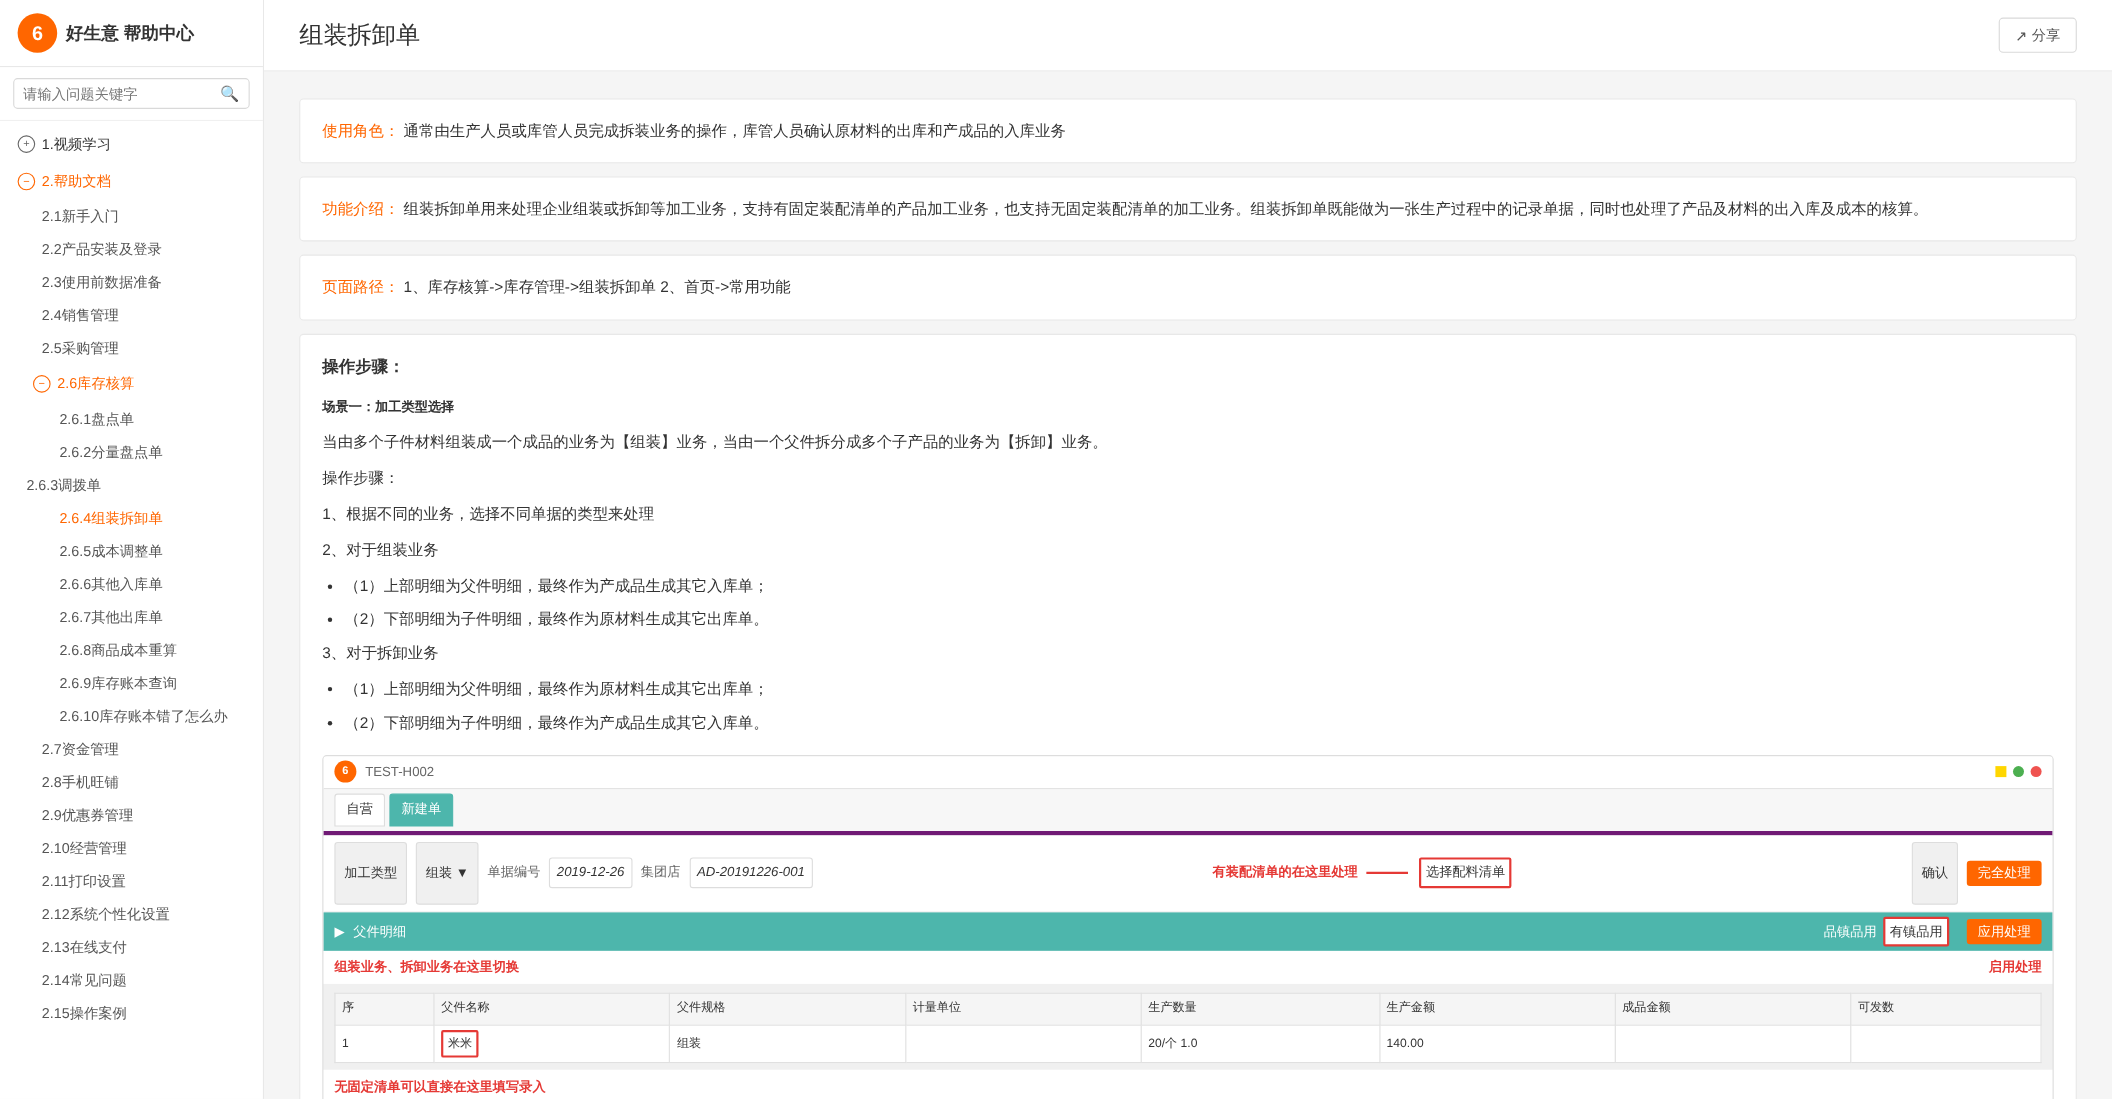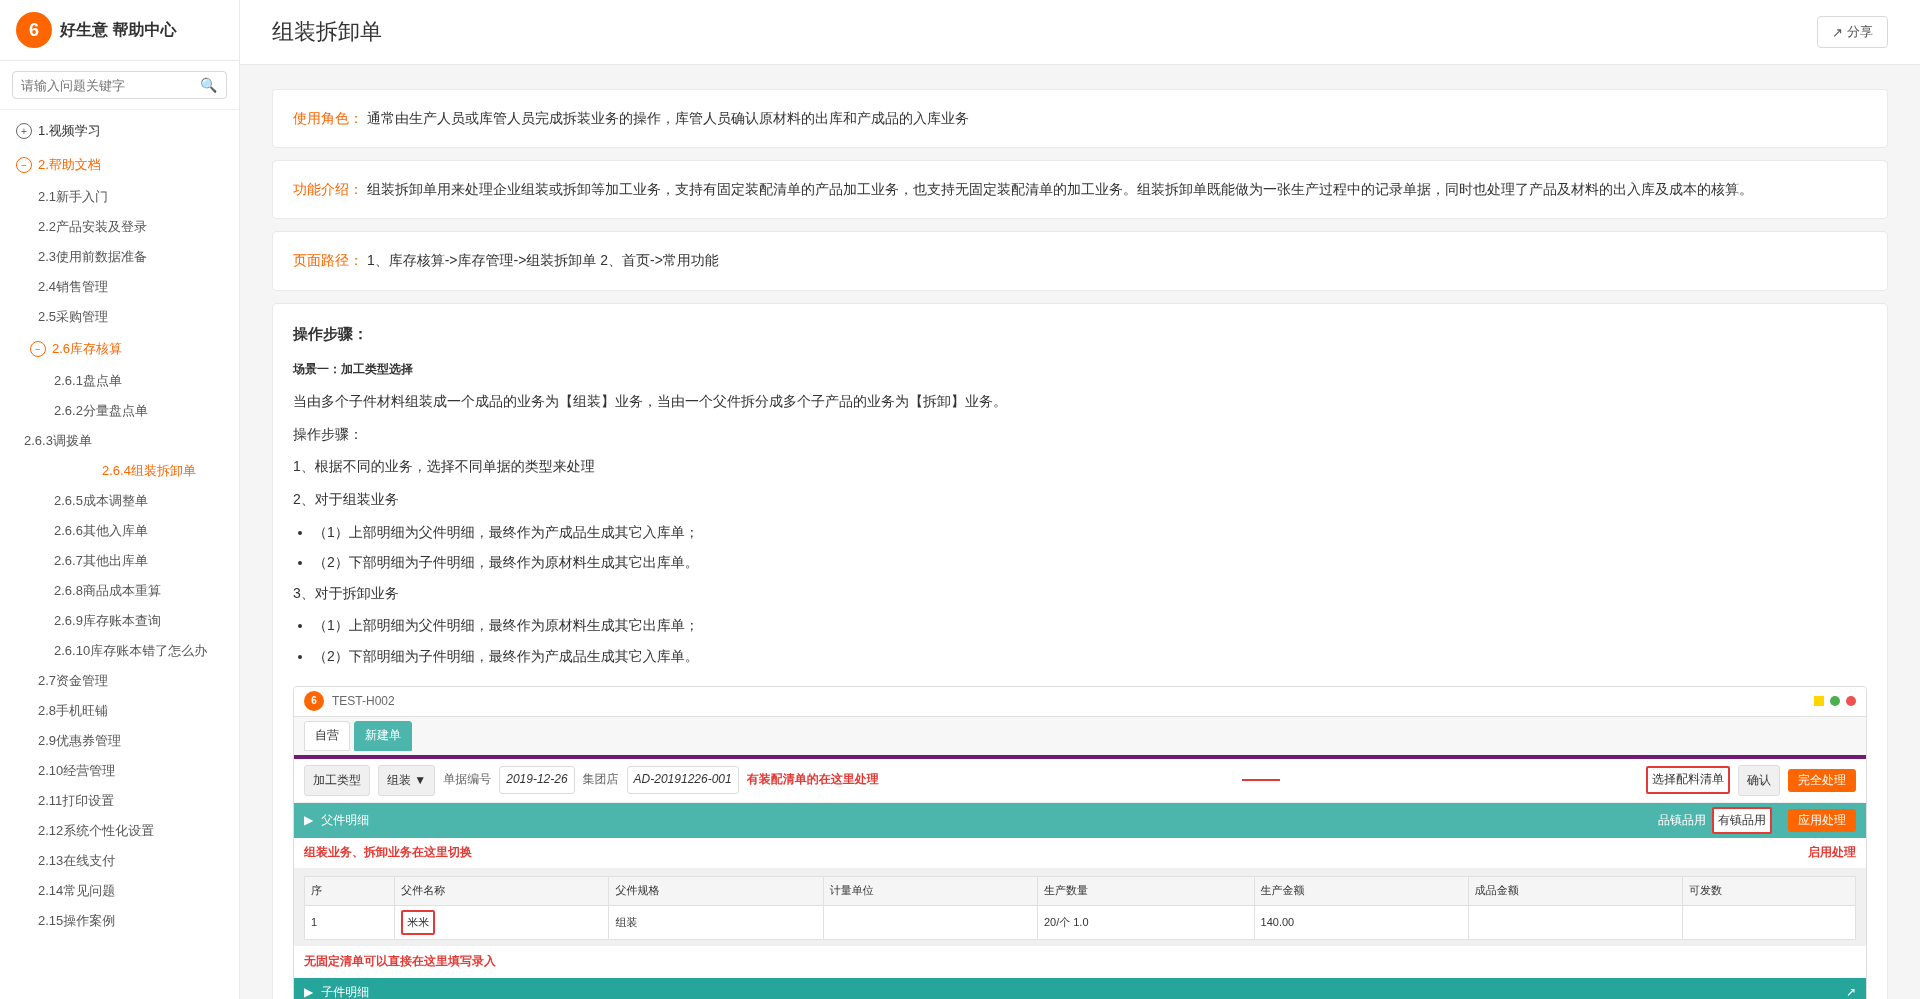--- a/index.html
+++ b/index.html
@@ -107,21 +107,21 @@
     }
 
     .nav-toggle.minus { color: #f60; }
 
     .nav-sub-item {
       padding: 6px 16px 6px 38px;
       font-size: 13px;
       color: #555;
       cursor: pointer;
     }
-    .nav-sub-item.current { color: #f60; margin-left: 48px; }
+    .nav-sub-item.current { color: #f60; }
 
     
     #main {
       flex: 1;
       display: flex;
       flex-direction: column;
       overflow: hidden;
     }
 
     .main-header {
@@ -264,21 +264,21 @@
       padding: 3px 10px;
       background: #f60;
       color: #fff;
       border-radius: 3px;
       font-size: 12px;
       border: none;
       cursor: pointer;
     }
 
     .ss-btn-gray {
-      padding: 6px 8px;
+      padding: 19px 8px;
       background: #f0f0f0;
       color: #333;
       border-radius: 3px;
       font-size: 12px;
       border: 1px solid #ddd;
       cursor: pointer;
     }
 
     .ss-field {
       border: 1px solid #ddd;
@@ -462,21 +462,21 @@
         </div>
 
         <div class="ss-toolbar">
           <button class="ss-btn-gray">加工类型</button>
           <button class="ss-btn-gray">组装 ▼</button>
           <span class="ss-label">单据编号</span>
           <span class="ss-field">2019-12-26</span>
           <span class="ss-label">集团店</span>
           <span class="ss-field">AD-20191226-001</span>
 
-          <span style="flex:1; display:flex; align-items:center; justify-content:space-between; gap:8px; position:relative;">
+          <span style="flex:1; display:flex; align-items:center; justify-content:center; gap:8px; position:relative;">
             <span class="ss-annotation-red">有装配清单的在这里处理</span>
             <svg width="40" height="16">
                 <line x1="38" y1="8" x2="0" y2="8" stroke="#e53935" stroke-width="2" marker-end="url(#arr)"></line>
                 <defs>
                   <marker id="arr" markerWidth="6" markerHeight="6" refX="0" refY="3" orient="auto">
                     <path d="M0,0 L6,3 L0,6 Z" fill="#e53935"></path>
                   </marker>
                 </defs>
               </svg>
             <span class="red-box-inline">选择配料清单</span>

